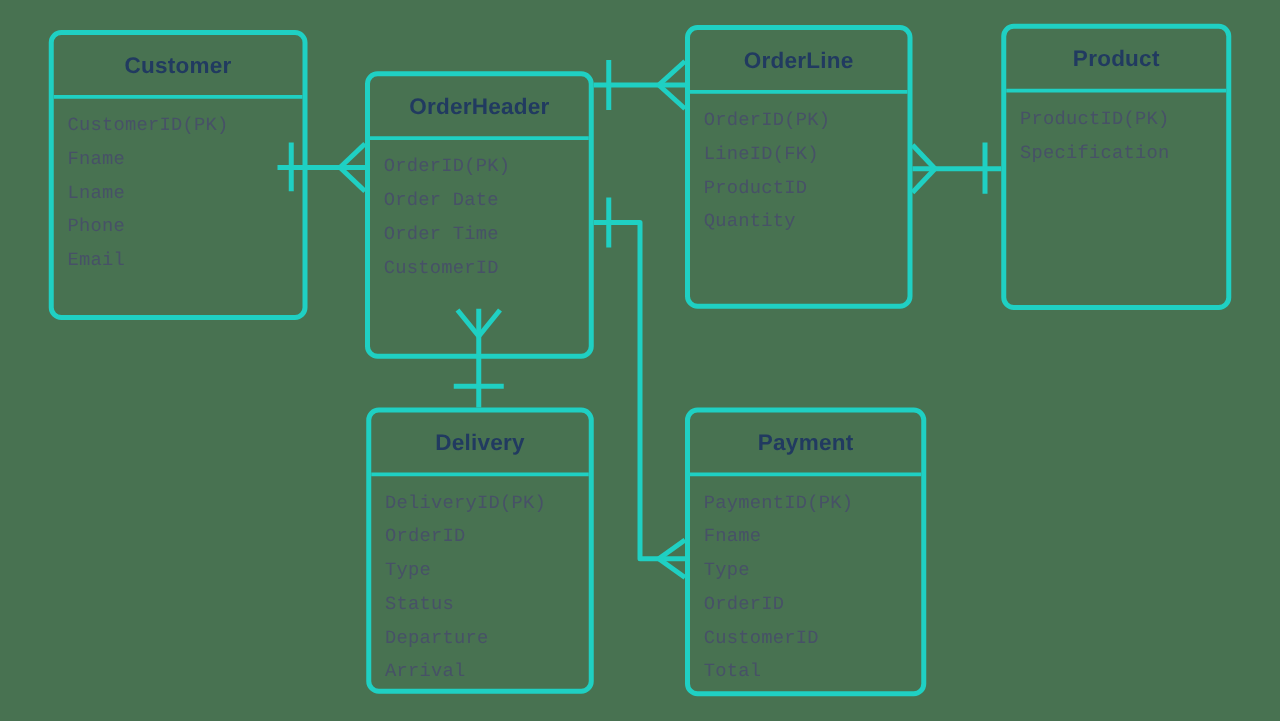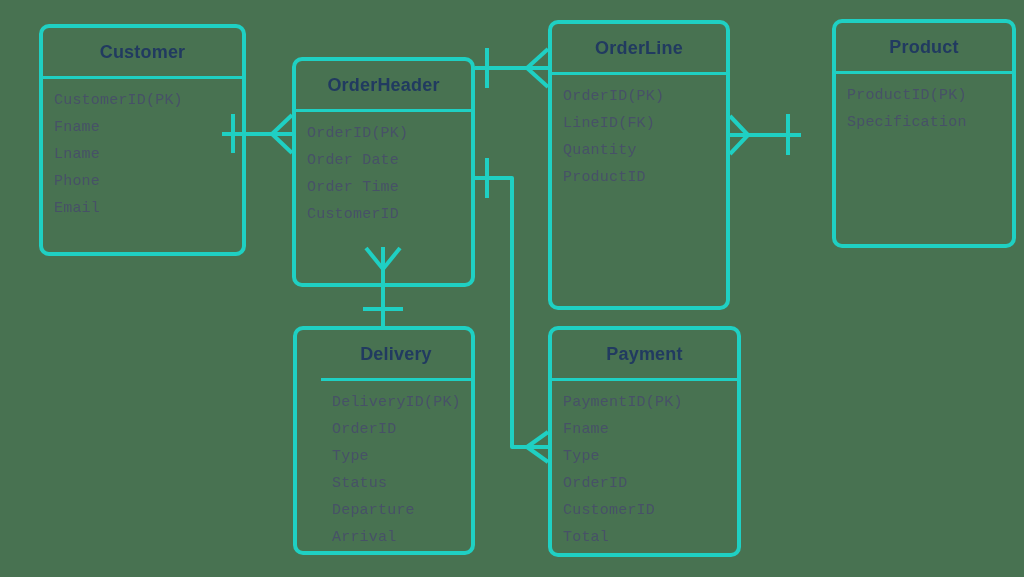--- a/index.html
+++ b/index.html
@@ -104,41 +104,41 @@
     <div class="entity-header">
       <span class="entity-title">OrderHeader</span>
     </div>
     <div class="entity-fields">
           <div class="field">OrderID(PK)</div>
           <div class="field">Order Date</div>
           <div class="field">Order Time</div>
           <div class="field">CustomerID</div>
         </div>
   </div>
-      <div class="entity" style="left: 548px; top: 20px; width: 182px; height: 290px;">
+      <div class="entity" style="left: 548px; top: 20px; width: 182px; height: 227px;">
     <div class="entity-header">
       <span class="entity-title">OrderLine</span>
     </div>
     <div class="entity-fields">
           <div class="field">OrderID(PK)</div>
           <div class="field">LineID(FK)</div>
+          <div class="field">ProductID</div>
           <div class="field">Quantity</div>
-          <div class="field">ProductID</div>
         </div>
   </div>
-      <div class="entity" style="left: 832px; top: 19px; width: 184px; height: 229px;">
+      <div class="entity" style="left: 801px; top: 19px; width: 184px; height: 229px;">
     <div class="entity-header">
       <span class="entity-title">Product</span>
     </div>
     <div class="entity-fields">
           <div class="field">ProductID(PK)</div>
           <div class="field">Specification</div>
         </div>
   </div>
-      <div class="entity" style="left: 293px; top: 326px; width: 182px; height: 229px; padding-left: 24px;">
+      <div class="entity" style="left: 293px; top: 326px; width: 182px; height: 229px;">
     <div class="entity-header">
       <span class="entity-title">Delivery</span>
     </div>
     <div class="entity-fields">
           <div class="field">DeliveryID(PK)</div>
           <div class="field">OrderID</div>
           <div class="field">Type</div>
           <div class="field">Status</div>
           <div class="field">Departure</div>
           <div class="field">Arrival</div>

